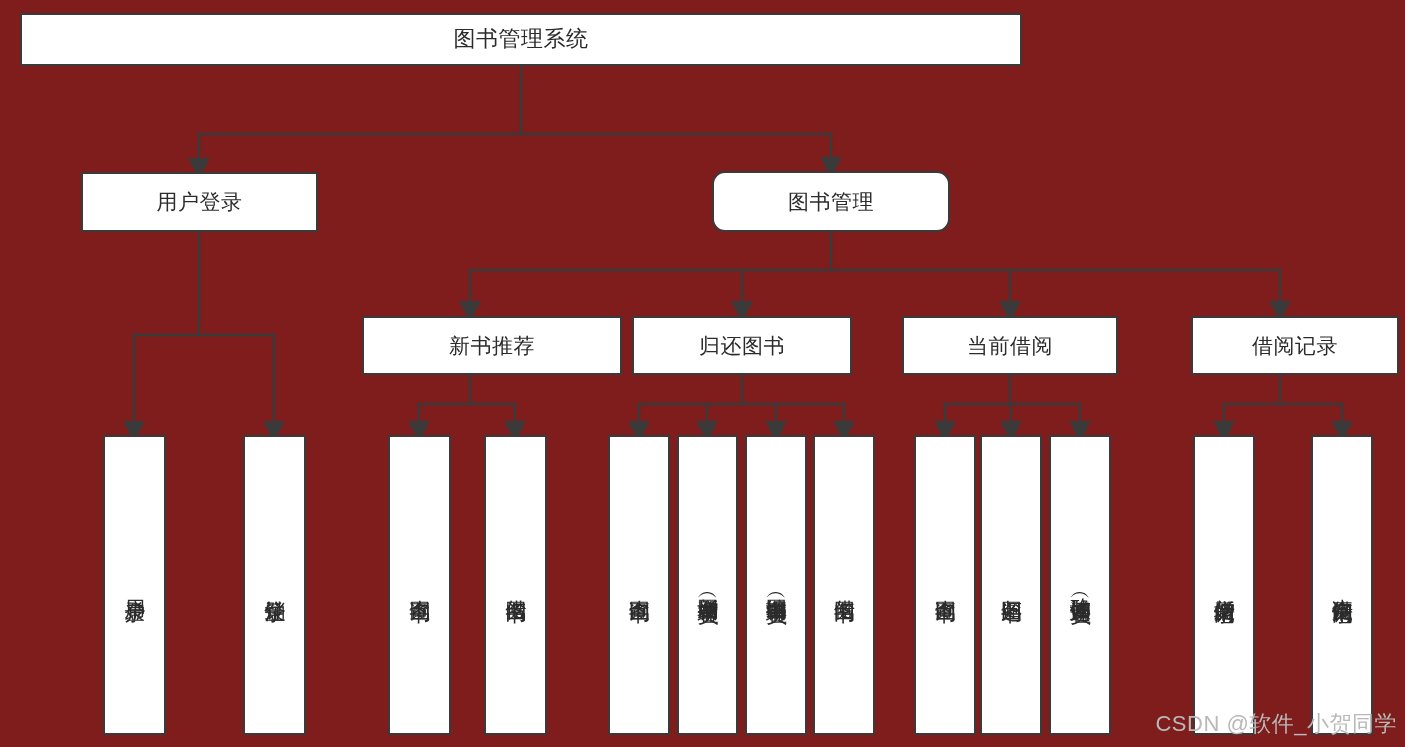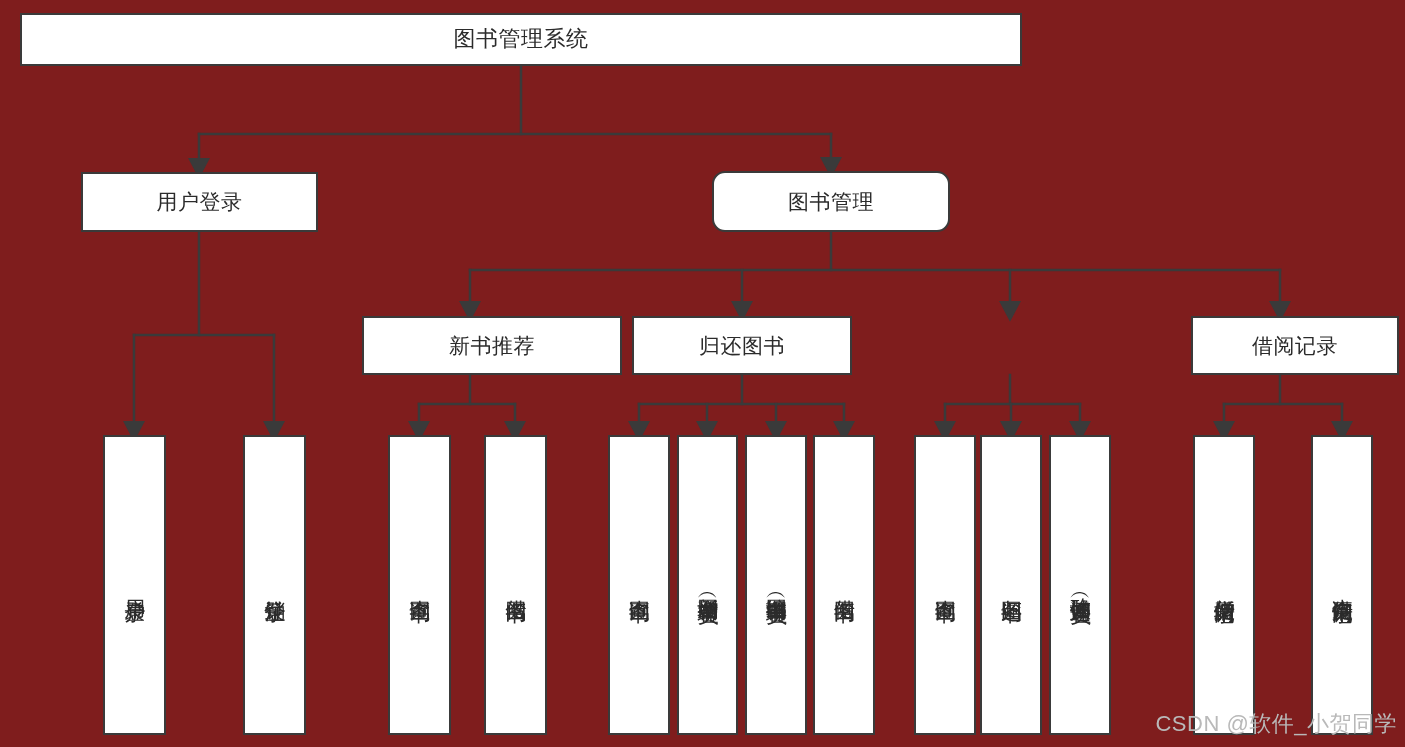--- a/index.html
+++ b/index.html
@@ -132,20 +132,23 @@
   <div class="node-box" style="left:712px;top:171px;width:238px;height:61px;border-radius:13px;">
     <span class="node-label-h">图书管理</span>
   </div>
 
   <div class="node-box" style="left:362px;top:316px;width:260px;height:59px;">
     <span class="node-label-h">新书推荐</span>
   </div>
   <div class="node-box" style="left:632px;top:316px;width:220px;height:59px;">
     <span class="node-label-h">归还图书</span>
   </div>
+  <div class="node-box" style="left:902px;top:316px;width:216px;height:59px;">
+    <span class="node-label-h">当前借阅</span>
+  </div>
   <div class="node-box" style="left:1172px;top:316px;width:208px;height:59px;margin-left:19px;">
     <span class="node-label-h">借阅记录</span>
   </div>
 
   <div class="node-box leaf" style="left:103px;top:435px;width:63px;height:300px;">
     <span class="node-label-v">用户登录</span>
   </div>
   <div class="node-box leaf" style="left:243px;top:435px;width:63px;height:300px;">
     <span class="node-label-v">注销登录</span>
   </div>

